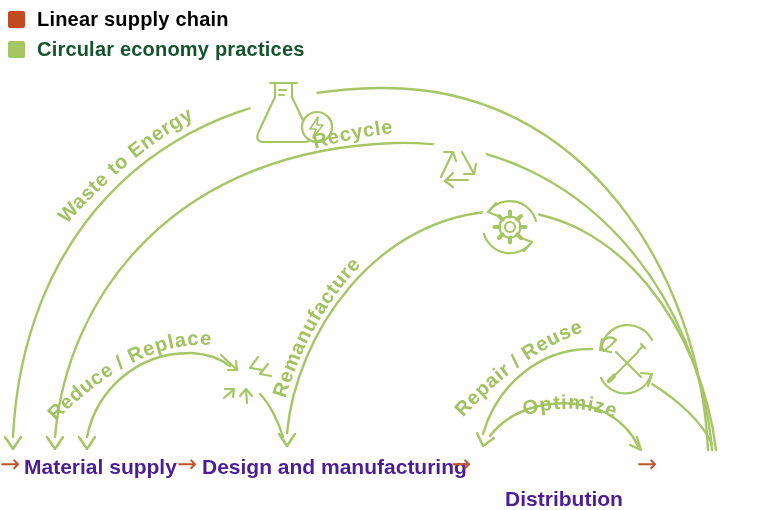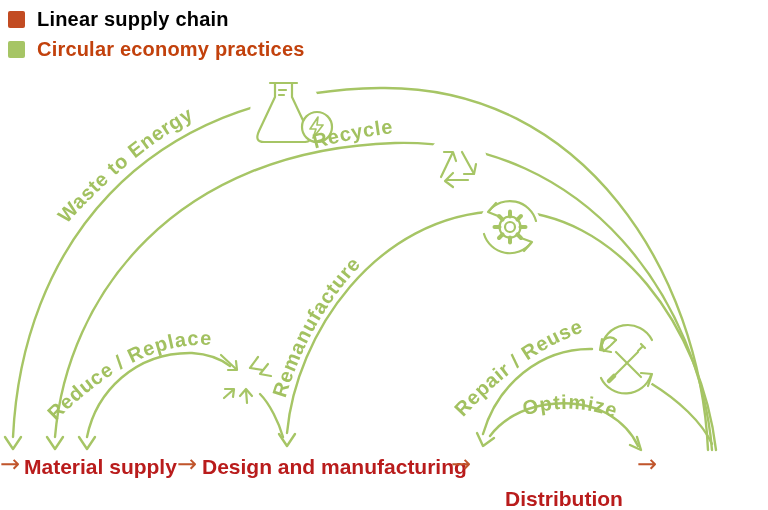--- a/index.html
+++ b/index.html
@@ -6,22 +6,22 @@
   .canvas{position:relative;width:768px;height:510px;background:#fff;overflow:hidden;
           font-family:"Liberation Sans","DejaVu Sans",sans-serif;}
   svg{position:absolute;left:0;top:0;}
   .legend{position:absolute;left:8px;top:8px;}
   .legend-item{display:flex;align-items:center;margin-bottom:8px;height:22px;}
   .swatch{width:17px;height:17px;border-radius:2px;margin-right:12px;flex:0 0 auto;}
   .swatch.linear{background:#c24b22;}
   .swatch.circular{background:#a6c565;}
   .legend-label{font-size:20px;font-weight:bold;letter-spacing:.2px;}
   .legend-label.linear-text{color:#000000;}
-  .legend-label.circular-text{color:#c2410c;}
-  .stage{position:absolute;color:#b91c1c;font-size:21px;font-weight:bold;line-height:23px;white-space:nowrap;}
+  .legend-label.circular-text{color:#14532d;}
+  .stage{position:absolute;color:#4c1d95;font-size:21px;font-weight:bold;line-height:23px;white-space:nowrap;}
   .stage.wrap{white-space:normal;text-align:center;margin-top:32px;}
   .stage-arrow{position:absolute;color:#c0552b;font-size:24px;font-weight:normal;
                font-family:"DejaVu Sans",sans-serif;line-height:23px;}
   .curved-label{fill:#a2c160;font-size:20px;font-weight:bold;letter-spacing:.6px;
                 font-family:"Liberation Sans","DejaVu Sans",sans-serif;}
 </style>
 </head>
 <body>
 
 <div class="canvas">

